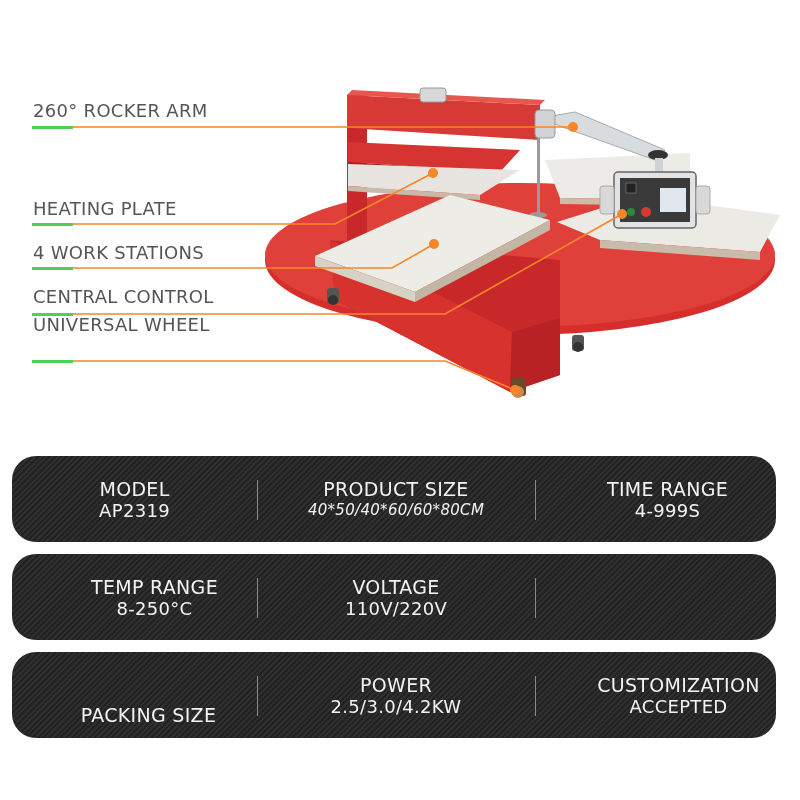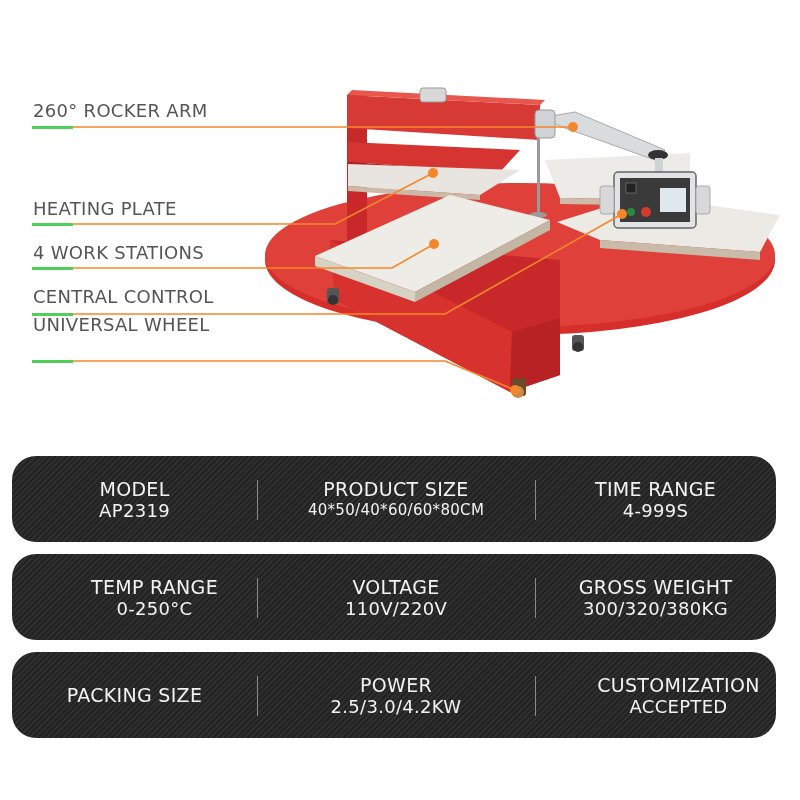--- a/index.html
+++ b/index.html
@@ -18,21 +18,21 @@
     background-color: #2b2b2b;
     background-image: repeating-linear-gradient(135deg, #2f2f2f 0px, #2f2f2f 2px, #222222 2px, #222222 4px);
     display: flex; align-items: center;
   }
   .spec-cell {
     position: absolute; top: 0; height: 86px; display: flex; flex-direction: column;
     justify-content: center; align-items: center; color: #f2f2f2; text-align: center;
   }
   .spec-title { font-size: 19px; line-height: 22px; letter-spacing: 0.3px; }
   .spec-value { font-size: 18px; line-height: 21px; letter-spacing: 0.3px; }
-  .spec-value.small { font-size: 15px; }
+  .spec-value.small { font-size: 15px; font-style: italic; }
   .divider { position: absolute; top: 24px; width: 1px; height: 40px; background: #8a8a8a; }
 </style>
 </head>
 <body>
 
 <svg class="machine" viewBox="0 0 800 440" xmlns="http://www.w3.org/2000/svg">
 
   <ellipse cx="520" cy="260" rx="255" ry="75" fill="#d62f2b"></ellipse>
   <ellipse cx="520" cy="255" rx="255" ry="72" fill="#e0403a"></ellipse>
 
@@ -123,45 +123,41 @@
   <div class="spec-cell" style="left:0; width:245px;">
     <div class="spec-title">MODEL</div>
     <div class="spec-value">AP2319</div>
   </div>
   <div class="divider" style="left:245px;"></div>
   <div class="spec-cell" style="left:245px; width:278px;text-align:right;">
     <div class="spec-title">PRODUCT SIZE</div>
     <div class="spec-value small">40*50/40*60/60*80CM</div>
   </div>
   <div class="divider" style="left:523px;"></div>
-  <div class="spec-cell" style="left:523px; width:241px;">
+  <div class="spec-cell" style="left:523px; width:265px;">
     <div class="spec-title">TIME RANGE</div>
     <div class="spec-value">4-999S</div>
   </div>
 </div>
 
 <div class="spec-bar" style="top:554px;">
   <div class="spec-cell" style="left:0; width:245px;padding-left:20px;">
     <div class="spec-title">TEMP RANGE</div>
-    <div class="spec-value">0-250°C</div>
+    <div class="spec-value">8-250°C</div>
   </div>
   <div class="divider" style="left:245px;"></div>
   <div class="spec-cell" style="left:245px; width:278px;">
     <div class="spec-title">VOLTAGE</div>
     <div class="spec-value">110V/220V</div>
   </div>
   <div class="divider" style="left:523px;"></div>
-  <div class="spec-cell" style="left:523px; width:241px;">
-    <div class="spec-title">GROSS WEIGHT</div>
-    <div class="spec-value">300/320/380KG</div>
-  </div>
 </div>
 
 <div class="spec-bar" style="top:652px;">
-  <div class="spec-cell" style="left:0; width:245px;">
+  <div class="spec-cell" style="left:14px; width:245px;margin-top:20px;">
     <div class="spec-title">PACKING SIZE</div>
   </div>
   <div class="divider" style="left:245px;"></div>
   <div class="spec-cell" style="left:245px; width:278px;text-align:right;">
     <div class="spec-title">POWER</div>
     <div class="spec-value">2.5/3.0/4.2KW</div>
   </div>
   <div class="divider" style="left:523px;"></div>
   <div class="spec-cell" style="left:523px; width:247px;padding-left:20px;">
     <div class="spec-title">CUSTOMIZATION</div>

